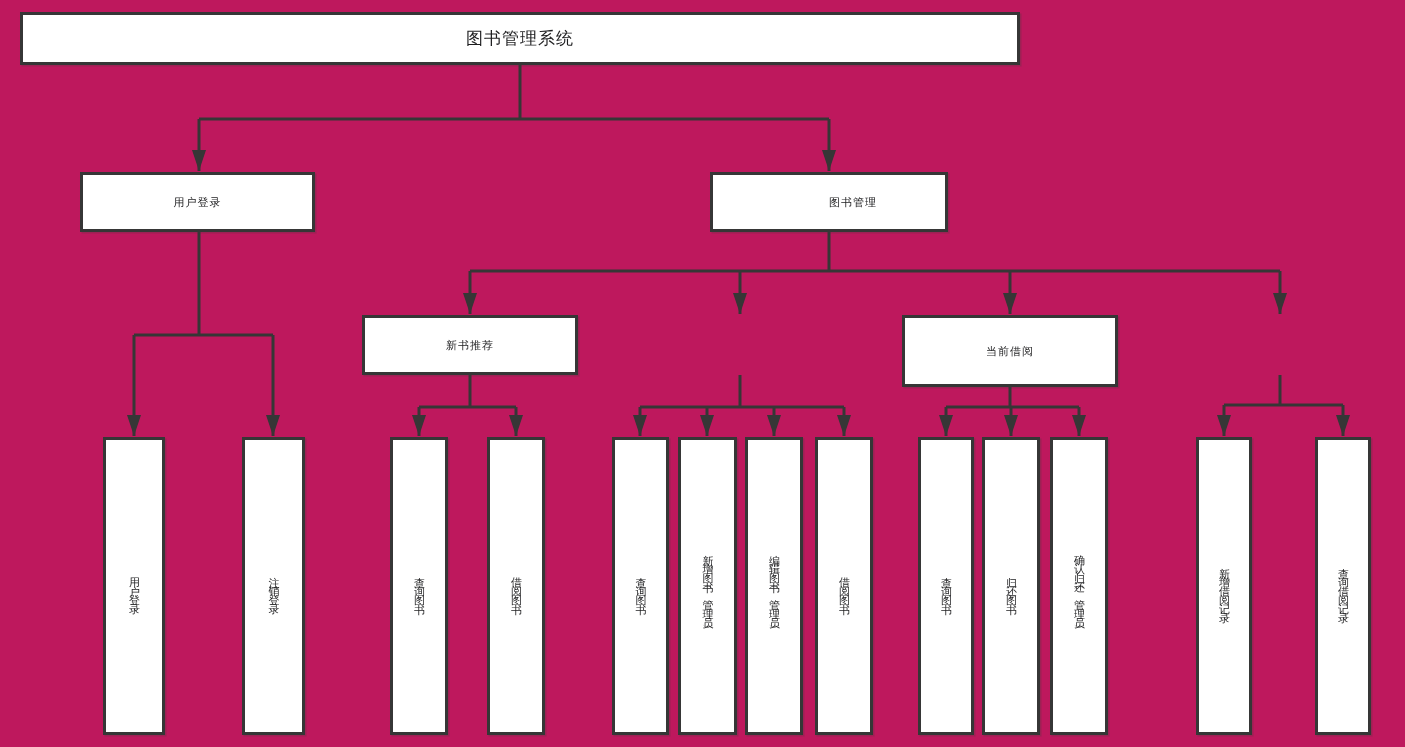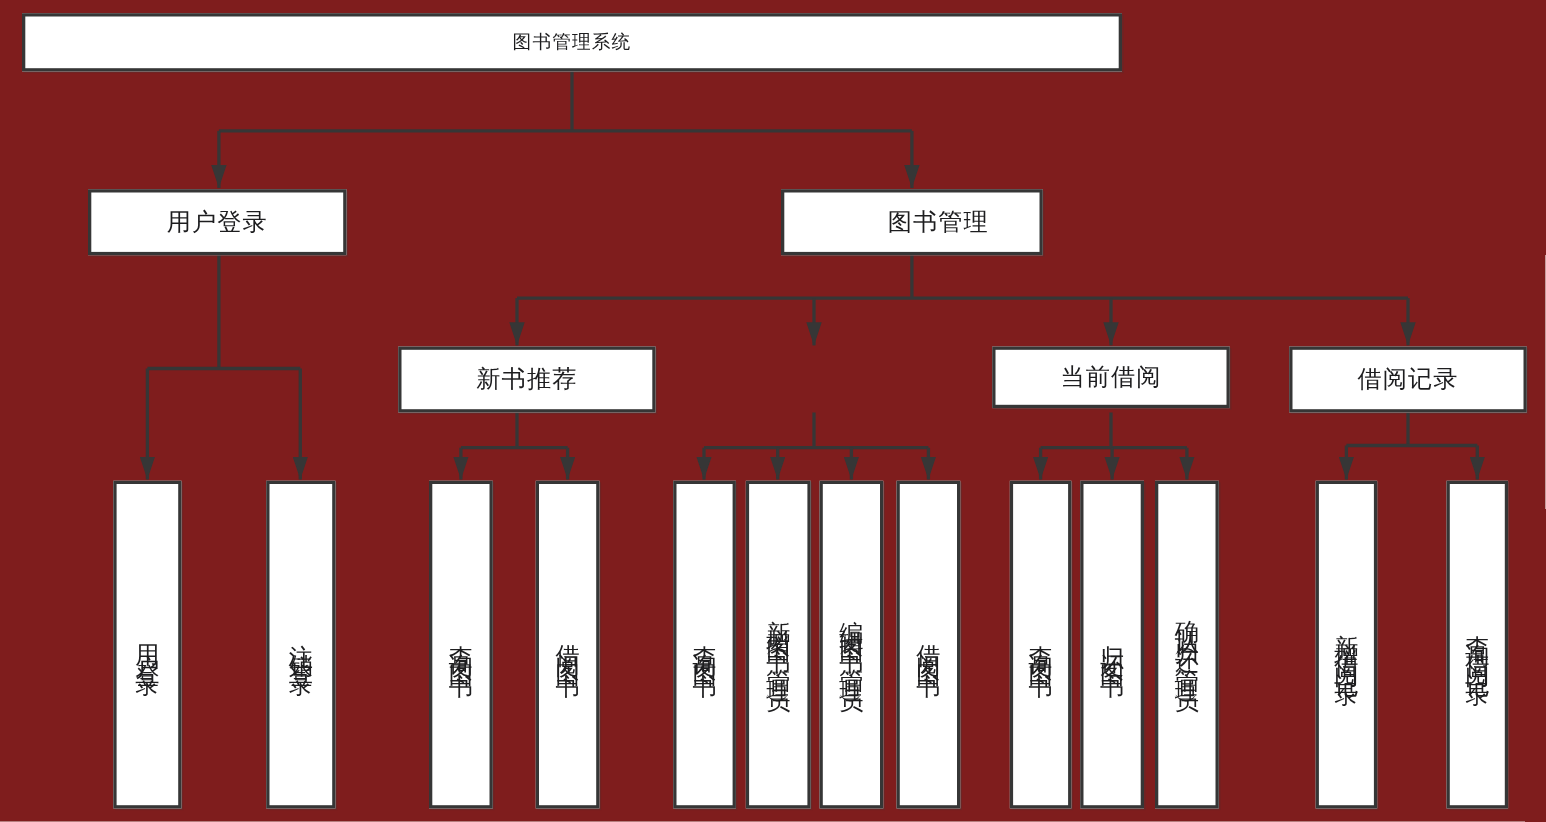--- a/index.html
+++ b/index.html
@@ -1,40 +1,40 @@
 <!DOCTYPE html>
 <html><head>
 <meta charset="utf-8">
 <style>
   html,body { margin:0; padding:0; background:#ffffff; }
   .canvas {
     position:relative; width:1405px; height:747px;
-    background:#7f1d1d; overflow:hidden;
+    background:#be185d; overflow:hidden;
     font-family:Liberation Serif, serif;
   }
   #wires { position:absolute; left:0; top:0; width:1405px; height:747px; }
   .node {
     position:absolute; box-sizing:border-box;
     border:3px solid #363636; background:#ffffff;
     display:flex; align-items:center; justify-content:center;
-    color:#1d1d1f; font-size:22px; line-height:1;
+    color:#1d1d1f; font-size:11px; line-height:1;
     box-shadow:1.5px 1.5px 0 rgba(60,60,60,.25);
   }
   .hnode { letter-spacing:1px; }
   .leaf .vtext {
     writing-mode:vertical-rl; text-orientation:mixed;
     letter-spacing:9px; white-space:nowrap;
   }
   
   .n-root  { left:20px;  top:12px;  width:1000px; height:53px; font-size:17px; }
   .n-ul    { left:80px;  top:172px; width:235px; height:60px; }
   .n-bm    { left:710px; top:172px; width:238px; height:60px;padding-left:48px; }
-  .n-nbr   { left:362px; top:315px; width:234px; height:60px; }
+  .n-nbr   { left:362px; top:315px; width:216px; height:60px; }
   .n-bb    { left:632px; top:315px; width:216px; height:60px; }
-  .n-cb    { left:902px; top:315px; width:216px; height:56px; }
+  .n-cb    { left:902px; top:315px; width:216px; height:72px; }
   .n-br    { left:1172px;top:315px; width:216px; height:60px; }
   .leaf    { top:437px; height:298px; }
   .n-ul1 { left:103px;  width:62px; }
   .n-ul2 { left:242px;  width:63px; }
   .n-nb1 { left:390px;  width:58px; }
   .n-nb2 { left:487px;  width:58px; }
   .n-bb1 { left:612px;  width:57px; }
   .n-bb2 { left:678px;  width:59px; }
   .n-bb3 { left:745px;  width:58px; }
   .n-bb4 { left:815px;  width:58px; }
@@ -113,23 +113,20 @@
   <div class="node hnode n-bm">
     <span>图书管理</span>
   </div>
 
   <div class="node hnode n-nbr">
     <span>新书推荐</span>
   </div>
   <div class="node hnode n-cb">
     <span>当前借阅</span>
   </div>
-  <div class="node hnode n-br">
-    <span>借阅记录</span>
-  </div>
 
   <div class="node leaf n-ul1">
     <span class="vtext">用户登录</span>
   </div>
   <div class="node leaf n-ul2">
     <span class="vtext">注销登录</span>
   </div>
 
   <div class="node leaf n-nb1">
     <span class="vtext">查询图书</span>

